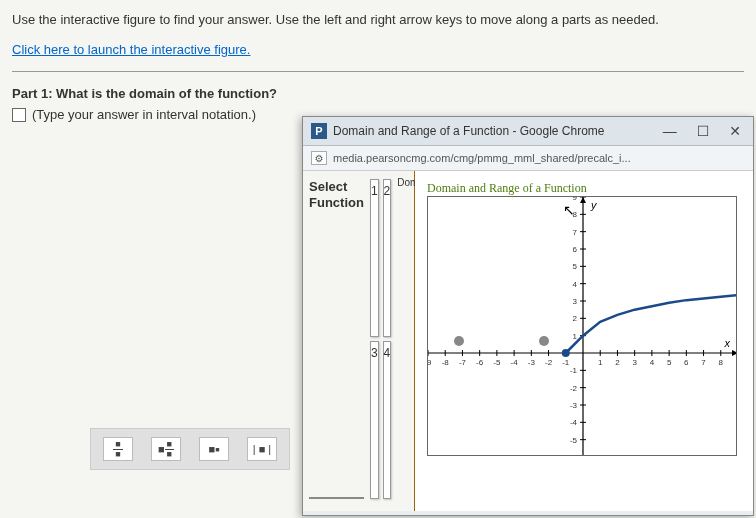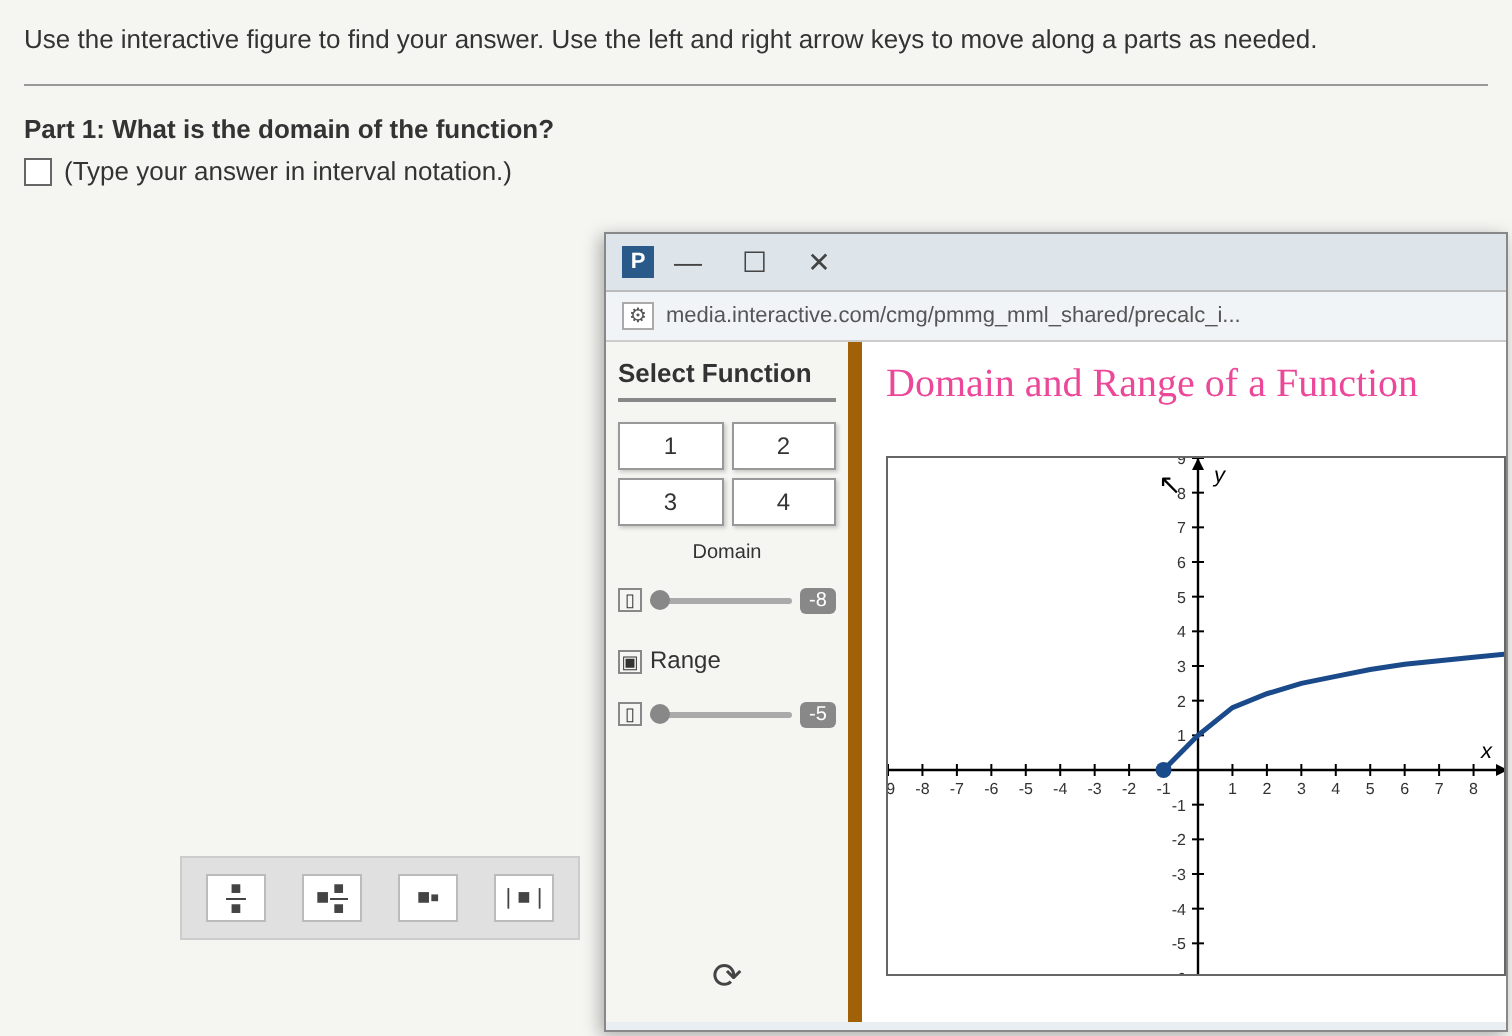--- a/index.html
+++ b/index.html
@@ -17,42 +17,43 @@
 .frac span{border-bottom:1px solid #444;padding:0 2px}
 .popup{position:absolute;top:116px;left:302px;width:452px;height:400px;background:#e8eef2;border:1px solid #888;box-shadow:-2px 2px 8px rgba(0,0,0,0.3)}
 .titlebar{background:#dde5ea;padding:6px 8px;display:flex;align-items:center;gap:6px;border-bottom:1px solid #bbb}
 .p-icon{width:16px;height:16px;background:#2a5a8a;color:#fff;font-size:11px;font-weight:bold;display:flex;align-items:center;justify-content:center}
 .titlebar-text{flex:1;font-size:12px;color:#333}
 .win-btns{display:flex;gap:12px;font-size:14px;color:#444}
 .win-btn{cursor:pointer;padding:0 4px}
 .urlbar{background:#f0f4f6;padding:5px 8px;display:flex;align-items:center;gap:6px;border-bottom:1px solid #ccc;font-size:11px;color:#555}
 .url-icon{width:16px;height:14px;display:flex;align-items:center;justify-content:center;font-size:10px;border:1px solid #aaa;background:#fff}
 .popup-body{display:flex;height:calc(100% - 58px)}
-.left-panel{width:128px;background:#f5f5f2;border-right:7px solid #a16207;padding:8px 6px;display:flex;flex-direction:column;gap:6px}
+.left-panel{width:112px;background:#f5f5f2;border-right:1px solid #a16207;padding:8px 6px;display:flex;flex-direction:row;gap:6px}
 .sel-label{font-weight:bold;font-size:13px;line-height:1.2;border-bottom:2px solid #888;padding-bottom:4px;margin-bottom:4px}
 .fn-grid{display:grid;grid-template-columns:1fr 1fr;gap:4px;margin-bottom:4px}
 .fn-btn{background:#fff;border:1px solid #999;padding:4px 0;text-align:center;font-size:12px;cursor:pointer;box-shadow:1px 1px 2px rgba(0,0,0,0.2)}
 .slider-label{font-size:10px;text-align:center;margin-top:-2px}
 .slider-row{display:flex;align-items:center;gap:4px;margin:6px 0}
 .slider-track{flex:1;height:3px;background:#aaa;position:relative;border-radius:2px}
 .slider-thumb{width:10px;height:10px;background:#888;border-radius:50%;position:absolute;top:-4px;left:0}
 .slider-val{background:#888;color:#fff;font-size:10px;padding:1px 4px;border-radius:3px;min-width:18px;text-align:center}
 .slider-icon{width:12px;height:12px;border:1px solid #888;font-size:9px;display:flex;align-items:center;justify-content:center}
 .range-label{font-size:12px;margin:4px 0 2px 0}
 .refresh{margin-top:auto;align-self:center;font-size:18px;color:#444;cursor:pointer;padding:4px}
 .right-panel{flex:1;background:#fff;padding:10px 12px;overflow:hidden}
-.chart-title{font-size:20px;color:#ec4899;margin-bottom:24px;font-family:Georgia,serif}
+.chart-title{font-size:12px;color:#4d7c0f;margin-bottom:0;font-family:Georgia,serif}
 svg.chart{border:1px solid #666;background:#fff}
 </style>
 </head>
 <body>
 
 <div class="page-bg">
   <div class="instructions">
     <p><span>Use the interactive figure to find your answer. Use the left and right arrow keys to move along a parts as needed.</span></p>
+    <span class="link">Click here to launch the interactive figure.</span>
   </div>
   <div class="hr"></div>
 
   <div class="part-row">
     <b style="font-weight:bold">Part 1: What is the domain of the function?</b>
   </div>
   <div class="part-row">
     <span class="checkbox"></span>
     <span>(Type your answer in interval notation.)</span>
   </div>
@@ -63,29 +64,30 @@
       </div>
     <div class="palette-btn">■<span class="frac"><span>■</span>■</span></div>
     <div class="palette-btn">■<sup style="font-size:7px">■</sup></div>
     <div class="palette-btn">| ■ |</div>
   </div>
 </div>
 
 <div class="popup">
   <div class="titlebar">
     <span class="p-icon">P</span>
+    <span class="titlebar-text">Domain and Range of a Function - Google Chrome</span>
     <div class="win-btns">
       <span class="win-btn">—</span>
       <span class="win-btn">☐</span>
       <span class="win-btn">✕</span>
     </div>
   </div>
   <div class="urlbar">
     <span class="url-icon">⚙</span>
-    <span>media.interactive.com/cmg/pmmg_mml_shared/precalc_i...</span>
+    <span>media.pearsoncmg.com/cmg/pmmg_mml_shared/precalc_i...</span>
   </div>
   <div class="popup-body">
     <div class="left-panel">
       <div class="sel-label">Select Function</div>
       <div class="fn-grid">
         <div class="fn-btn">1</div>
         <div class="fn-btn">2</div>
         <div class="fn-btn">3</div>
         <div class="fn-btn">4</div>
       </div>

